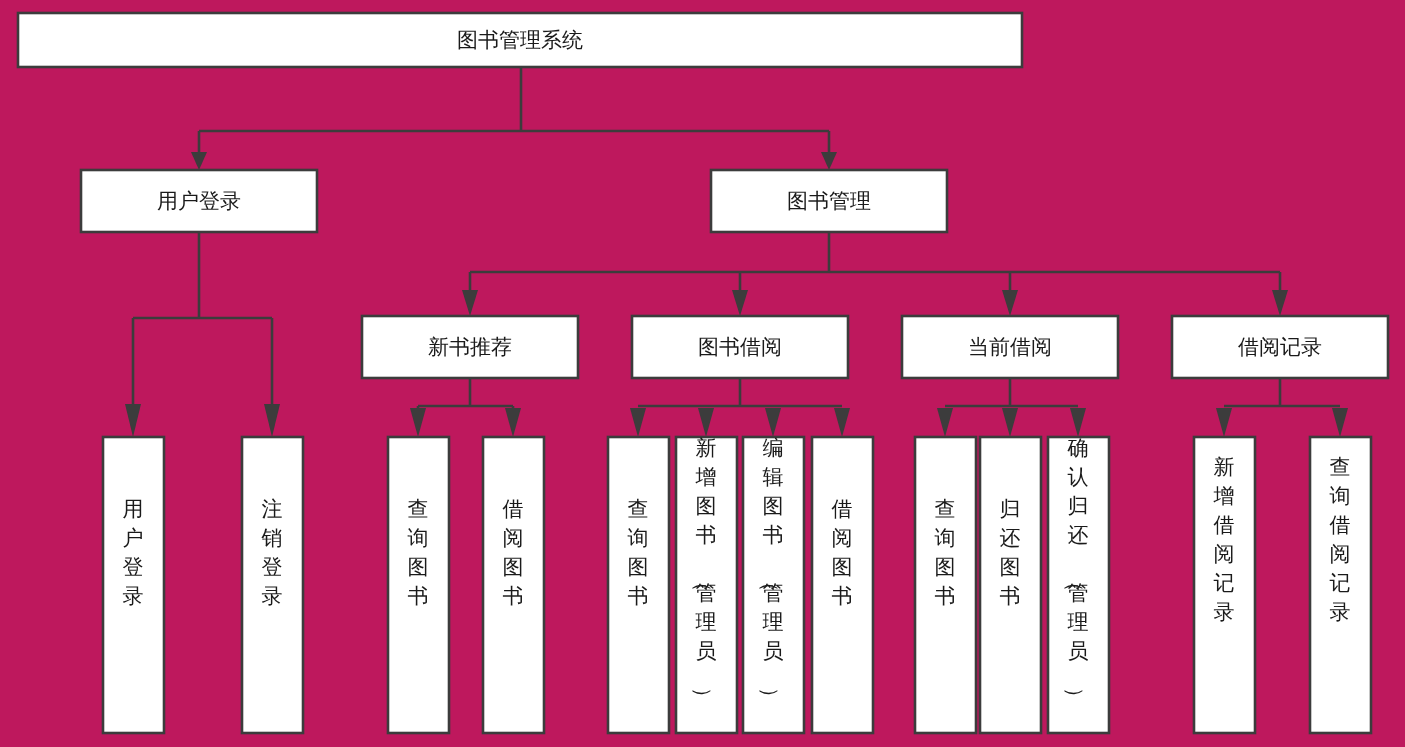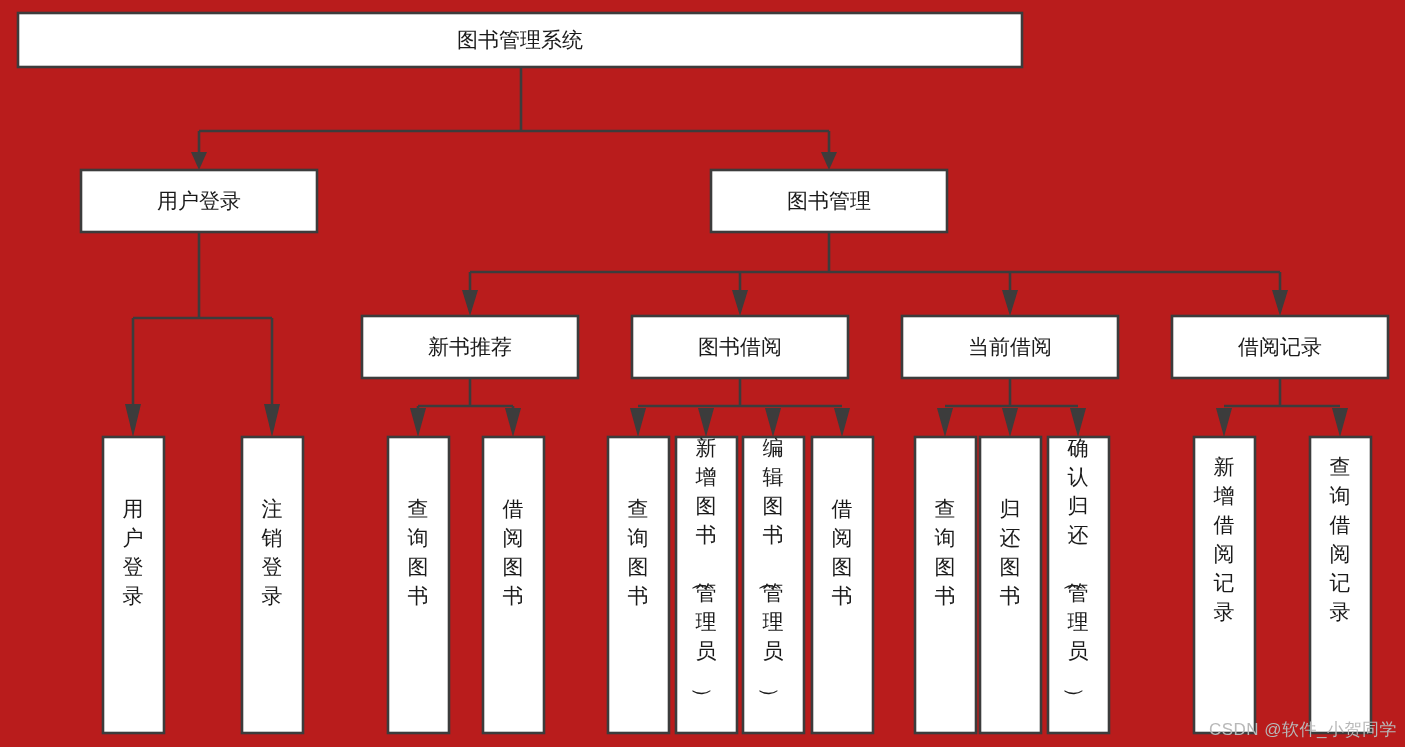--- a/index.html
+++ b/index.html
@@ -7,21 +7,21 @@
     padding: 0;
     background: #ffffff;
   }
   body {
     font-family: "Liberation Sans", "DejaVu Sans", sans-serif;
   }
   #diagram-root {
     position: relative;
     width: 1405px;
     height: 747px;
-    background: #b91c1c;
+    background: #be185d;
     overflow: hidden;
     text-align: center;
   }
   svg.diagram-canvas {
     position: absolute;
     left: 0;
     top: 0;
     width: 1405px;
     height: 747px;
   }
@@ -208,15 +208,14 @@
       <rect class="node-box" x="1194" y="437" width="61" height="296"></rect>
       <text class="node-label-v" x="1224" y="474"><tspan x="1224" y="474">新</tspan><tspan x="1224" y="503">增</tspan><tspan x="1224" y="532">借</tspan><tspan x="1224" y="561">阅</tspan><tspan x="1224" y="590">记</tspan><tspan x="1224" y="619">录</tspan></text>
     </g>
     <g>
       <rect class="node-box" x="1310" y="437" width="61" height="296"></rect>
       <text class="node-label-v" x="1340" y="474"><tspan x="1340" y="474">查</tspan><tspan x="1340" y="503">询</tspan><tspan x="1340" y="532">借</tspan><tspan x="1340" y="561">阅</tspan><tspan x="1340" y="590">记</tspan><tspan x="1340" y="619">录</tspan></text>
     </g>
 
   </svg>
 
-  <div class="watermark-text">CSDN @软件_小贺同学</div>
 
 </div>
 
 </body></html>

